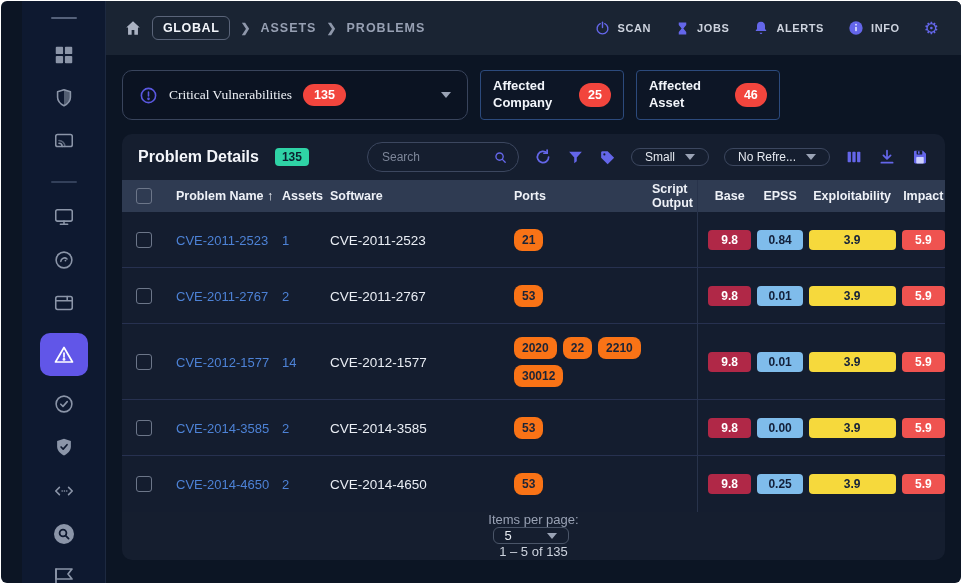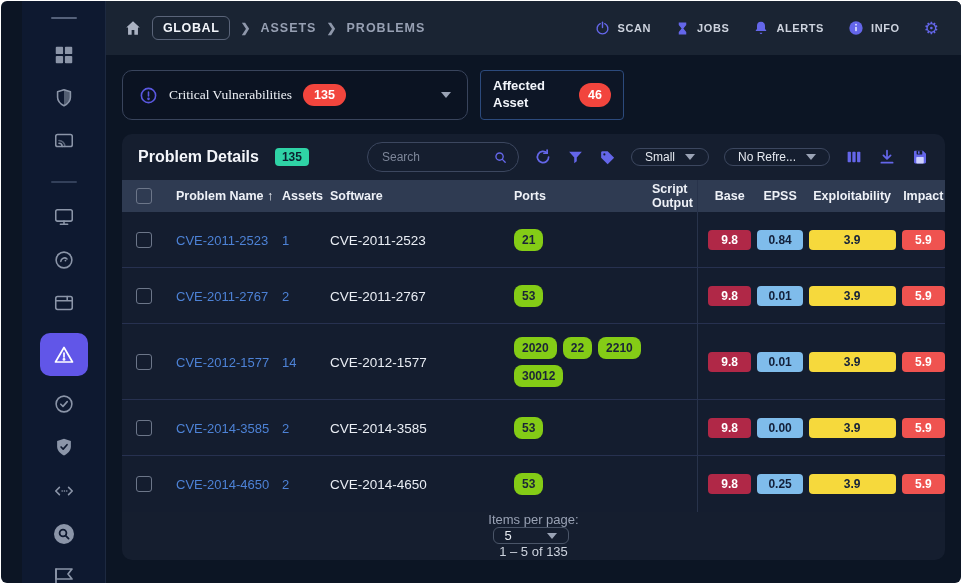--- a/index.html
+++ b/index.html
@@ -67,21 +67,21 @@
   .hw-impact { width:44px; text-align:center; }
 
   .tbody { display:flex; flex-direction:column; }
   .trow { display:flex; align-items:center; padding-left:14px; height:56px; border-bottom:1px solid #273150; background:#141d2f; }
   .trow.tall { height:76px; }
   .checkbox { width:16px; height:16px; border:1.5px solid #6c7689; border-radius:3px; cursor:pointer; }
   .link { color:#4d82d6; font-size:13px; cursor:pointer; }
   .assets-num { color:#4d82d6; font-size:13px; }
   .software-text { color:#e9edf4; font-size:13.5px; }
   .ports-wrap { display:flex; flex-wrap:wrap; gap:6px; align-items:center; }
-  .port { background:#84cc16; color:#1b2437; font-size:12px; font-weight:bold; border-radius:8px; padding:4px 8px; }
+  .port { background:#f97316; color:#1b2437; font-size:12px; font-weight:bold; border-radius:8px; padding:4px 8px; }
   .badge { font-size:12px; font-weight:bold; text-align:center; border-radius:4px; padding:3px 0; }
   .badge-base { width:44px; background:#b02847; color:#ffffff; }
   .badge-epss { width:46px; background:#7fbceb; color:#13203a; }
   .badge-exploit { width:88px; background:#f6d93c; color:#13203a; }
   .badge-impact { width:44px; background:#ef5350; color:#ffffff; }
 
   
   .pagination { height:48px; display:flex; align-items:center; padding:0 16px; color:#99a2b4; font-size:13px; flex-shrink:0;flex-direction:column; }
   .pp-select { width:76px; height:34px; border:1px solid #4a5568; border-radius:6px; display:flex; align-items:center; justify-content:space-between; padding:0 11px; margin:0 20px 0 14px; color:#e8ecf2; font-size:13px; cursor:pointer; }
   .page-range { color:#cdd3de; }
@@ -288,20 +288,24 @@
                   <path d="M12 7.5v5"></path>
                   <circle cx="12" cy="16.2" r=".7" fill="#5a58e0"></circle>
                 </svg>
             </span>
             <span class="vuln-label">Critical Vulnerabilities</span>
             <span class="pill-red">135</span>
             <span class="caret"></span>
           </div>
 
           <div class="sum-card">
+            <span class="sum-label">Affected Company</span>
+            <span class="sum-badge">25</span>
+          </div>
+          <div class="sum-card">
             <span class="sum-label">Affected Asset</span>
             <span class="sum-badge">46</span>
           </div>
         </div>
 
         <section class="panel">
 
           <div class="panel-toolbar">
             <span class="panel-title">Problem Details</span>
             <span class="badge-teal">135</span>

